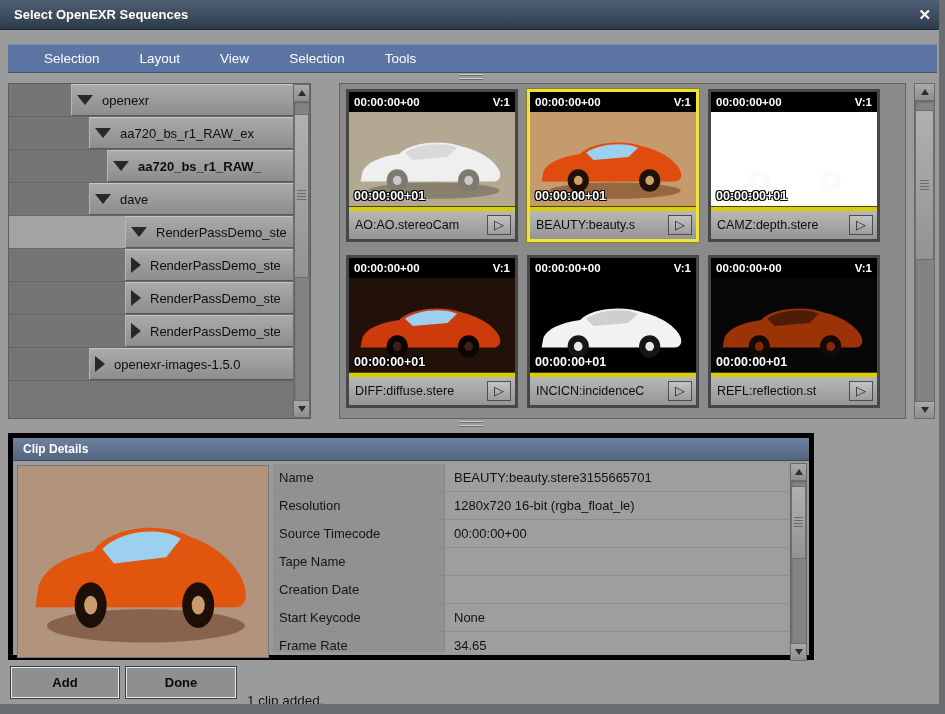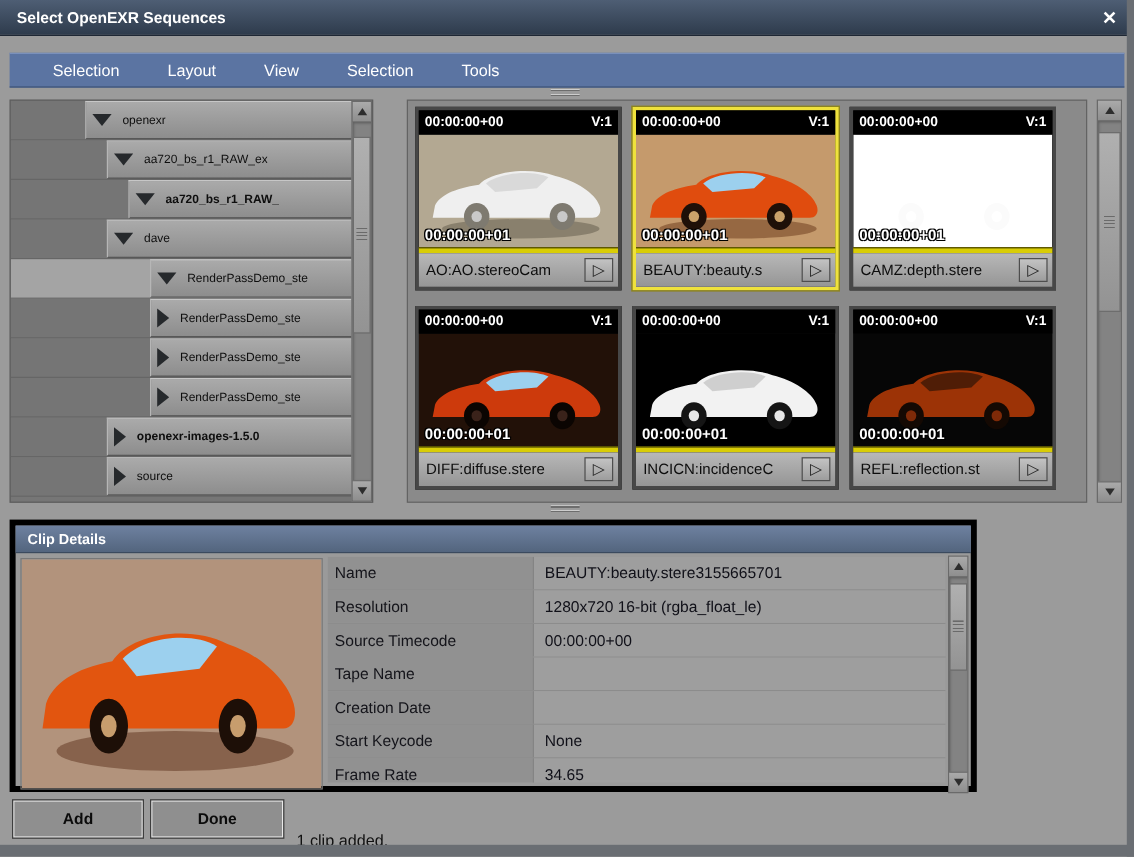--- a/index.html
+++ b/index.html
@@ -31,21 +31,21 @@
   #tree-list{position:absolute;left:0;top:0;right:17px;bottom:0;overflow:hidden;}
   .tree-row{height:33px;box-sizing:border-box;background:#757575;border-bottom:1px solid #666;
     display:flex;align-items:stretch;}
   .tree-row.sel{background:#a4a4a4;}
   .tree-btn{display:flex;align-items:center;flex:1;box-sizing:border-box;gap:9px;padding-left:5px;
     background:linear-gradient(180deg,#aaaaaa,#8d8d8d);
     border-top:1px solid #c7c7c7;border-left:1px solid #b6b6b6;border-bottom:1px solid #585858;}
   .toggle{width:0;height:0;flex:0 0 auto;}
   .toggle.down{border-left:8px solid transparent;border-right:8px solid transparent;border-top:10px solid #26292c;}
   .toggle.right{border-top:8px solid transparent;border-bottom:8px solid transparent;border-left:10px solid #26292c;}
-  .tree-label{font-size:10px;color:#0e0e0e;white-space:nowrap;overflow:hidden;text-align:right;}
+  .tree-label{font-size:13px;color:#0e0e0e;white-space:nowrap;overflow:hidden;text-align:right;}
 
   
   .grid-panel{position:absolute;left:339px;top:83px;width:567px;height:336px;box-sizing:border-box;
     background:#8a8a8a;border:1px solid #636363;}
   .clip{position:absolute;width:172px;background:#0c0c0c;border:3px solid #474747;box-sizing:border-box;}
   .clip.selected{border-color:#efe23c;box-shadow:0 0 0 1px #8d8420;}
   .tcbar{height:20px;background:#000;color:#fff;font-size:11.5px;font-weight:bold;
     display:flex;justify-content:space-between;align-items:center;padding:0 5px;}
   .img{height:94px;position:relative;overflow:hidden;}
   .img svg{position:absolute;inset:0;display:block;}
@@ -170,29 +170,23 @@
             <span class="tree-label">RenderPassDemo_ste</span>
           </div>
         </div>
         <div class="tree-row">
           <div class="tree-btn" style="margin-left: 116px;">
             <span class="toggle right"></span>
             <span class="tree-label">RenderPassDemo_ste</span>
           </div>
         </div>
         <div class="tree-row">
-          <div class="tree-btn" style="margin-left: 80px; font-weight: bold;">
+          <div class="tree-btn" style="margin-left: 80px;">
             <span class="toggle right"></span>
             <span class="tree-label">openexr-images-1.5.0</span>
-          </div>
-        </div>
-        <div class="tree-row">
-          <div class="tree-btn" style="margin-left: 80px;">
-            <span class="toggle right"></span>
-            <span class="tree-label">source</span>
           </div>
         </div>
       </div>
   <div class="vscroll vs-tree">
         <div class="sb-btn up"></div>
         <div class="sb-track">
           <div class="sb-thumb" style="top:4%;height:55%">
             <div class="ridges"></div>
           </div>
         </div>

